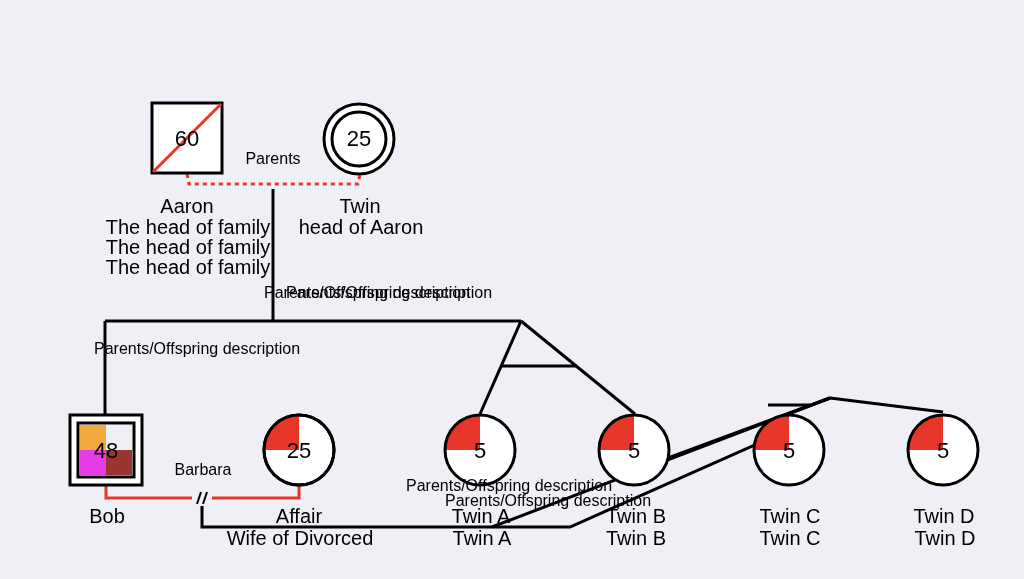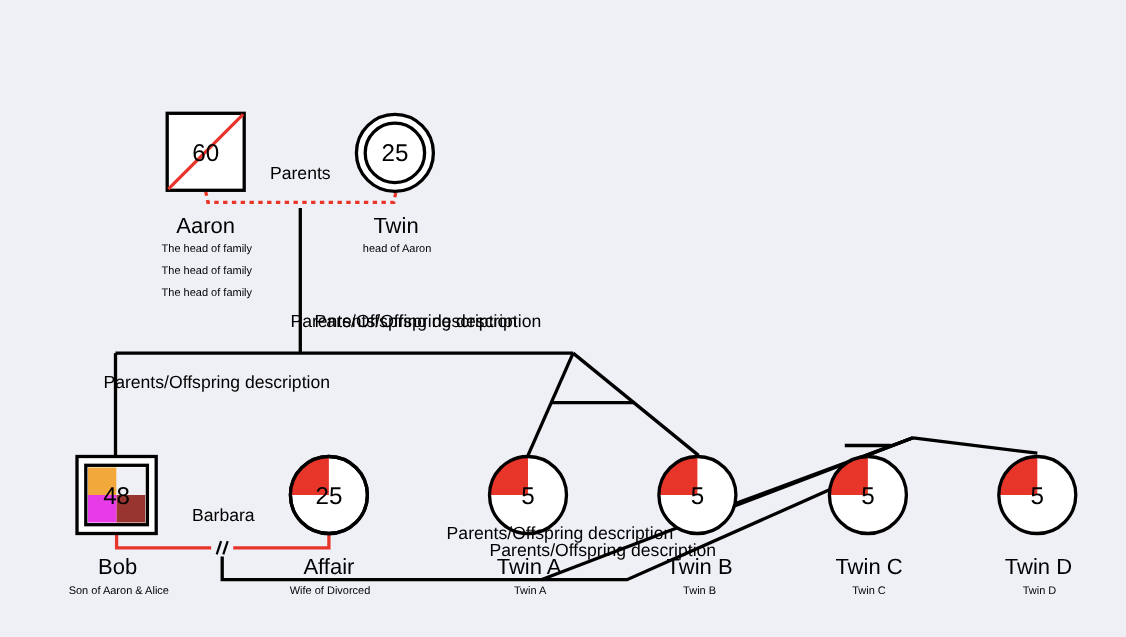--- a/index.html
+++ b/index.html
@@ -5,21 +5,21 @@
   html, body { margin: 0; padding: 0; }
   body {
     width: 1024px; height: 579px; overflow: hidden;
     background: #eff0f6;
     font-family: "Liberation Sans", sans-serif;
   }
   #stage { position: absolute; left: 0; top: 0; width: 1024px; height: 579px; margin-top: 48px; }
   svg { position: absolute; left: 0; top: 0; }
   .lbl { position: absolute; white-space: nowrap; color: #000; transform: translateX(-50%); line-height: 1; }
   .name { font-weight: normal; font-size: 20px; }
-  .desc { font-size: 10px; line-height: 20px; text-align: center; }
+  .desc { font-size: 20px; line-height: 20px; text-align: center; }
   .rel { font-size: 16px; }
   .age { position: absolute; font-size: 22px; transform: translate(-50%, -50%); line-height: 1; }
   .left { transform: none; }
 </style>
 </head>
 <body>
 
 <div id="stage">
   <svg width="1024" height="579" viewBox="0 0 1024 579">
 
@@ -116,19 +116,18 @@
   <div class="lbl name" style="left:299px;top:458px">Affair</div>
   <div class="lbl name" style="left:481px;top:458px">Twin A</div>
   <div class="lbl name" style="left:636px;top:458px">Twin B</div>
   <div class="lbl name" style="left:790px;top:458px">Twin C</div>
   <div class="lbl name" style="left:944px;top:458px">Twin D</div>
 
   <div class="lbl desc" style="left:188px;top:169px">The head of family</div>
   <div class="lbl desc" style="left:188px;top:189px">The head of family</div>
   <div class="lbl desc" style="left:188px;top:209px">The head of family</div>
   <div class="lbl desc" style="left:361px;top:169px">head of Aaron</div>
-  <div class="lbl desc" style="left:108px;top:480px">Son of Aaron &amp; Alice</div>
   <div class="lbl desc" style="left:300px;top:480px">Wife of Divorced</div>
   <div class="lbl desc" style="left:482px;top:480px">Twin A</div>
   <div class="lbl desc" style="left:636px;top:480px">Twin B</div>
   <div class="lbl desc" style="left:790px;top:480px">Twin C</div>
   <div class="lbl desc" style="left:945px;top:480px">Twin D</div>
 </div>
 
 </body></html>

